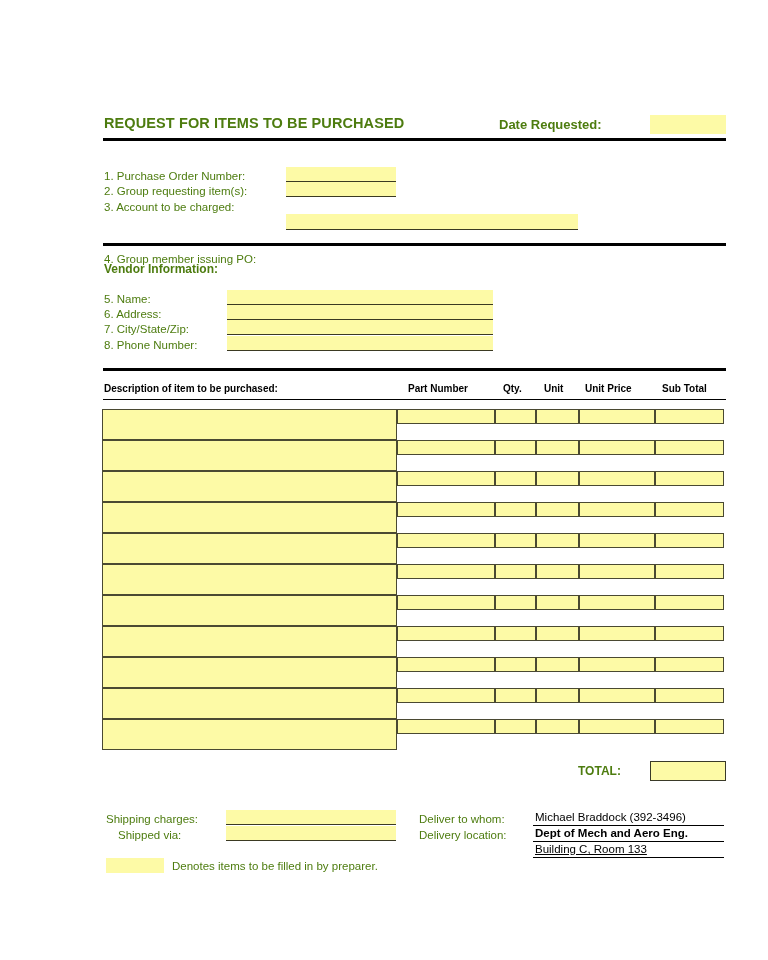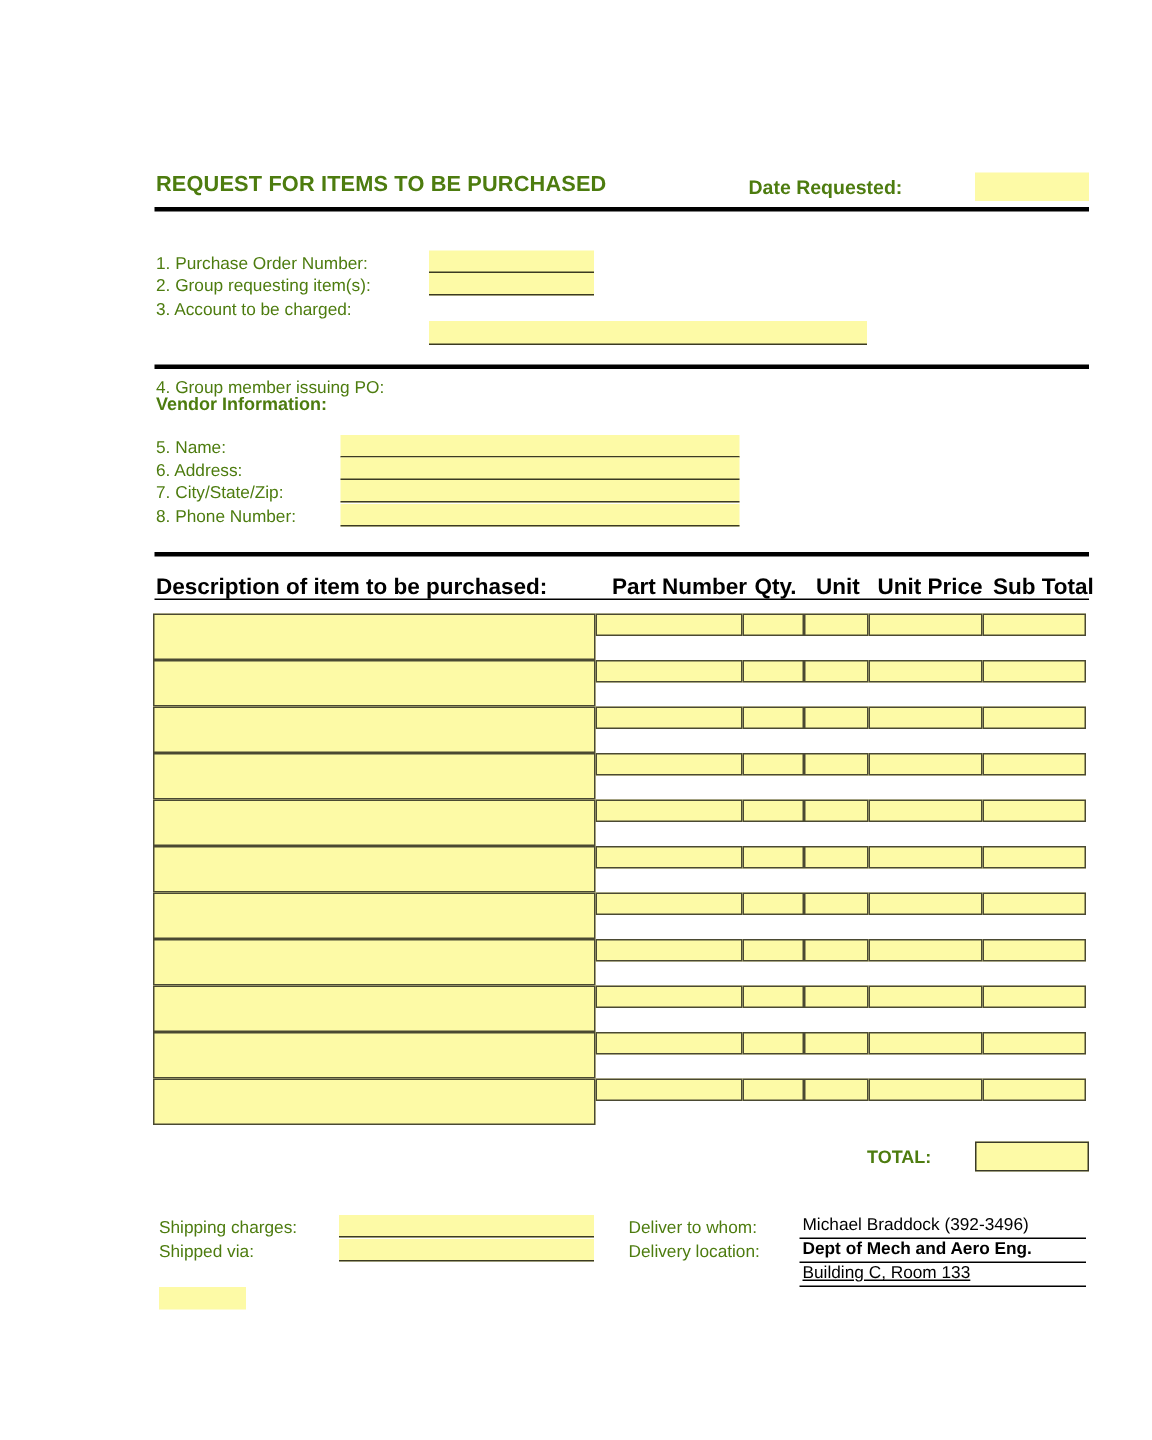--- a/index.html
+++ b/index.html
@@ -109,21 +109,21 @@
 
   #table-head {
     position: absolute;
     left: 103px; top: 383px;
     width: 623px;
     height: 20px;
   }
   #table-head .th {
     position: absolute;
     top: 0;
-    font-size: 15px;
+    font-size: 10px;
     font-weight: bold;
     white-space: nowrap;
   }
   #table-head-rule {
     position: absolute;
     left: 103px; top: 399px;
     width: 623px;
     border-top: 1.8px solid #000;
   }
 
@@ -302,26 +302,27 @@
         <div class="t-cell c-sub"></div>
       </div>
     </div>
 
   <div class="abs lbl bold" id="total-label">TOTAL:</div>
   <div class="abs boxed" id="total-box"></div>
 
   <div class="abs lbl" style="left:106px; top:812px;">Shipping charges:</div>
   <div class="abs fill ruled" style="left:226px; top:810px; width:170px; height:14px;"></div>
 
-  <div class="abs lbl" style="left:106px; top:828px;text-align:center;">Shipped via:</div>
+  <div class="abs lbl" style="left:118px; top:828px;text-align:center;">Shipped via:</div>
   <div class="abs fill ruled" style="left:226px; top:826px; width:170px; height:14px;"></div>
 
   <div class="abs lbl" style="left:419px; top:812px;">Deliver to whom:</div>
   <div class="delivery-line" style="top:810px;">Michael Braddock (392-3496)</div>
 
   <div class="abs lbl" style="left:419px; top:828px;">Delivery location:</div>
   <div class="delivery-line" style="top:826px;font-weight:bold;">Dept of Mech and Aero Eng.</div>
 
   <div class="delivery-line" style="top:842px;text-decoration:underline;">Building C, Room 133</div>
 
   <div class="abs fill" id="legend-swatch"></div>
+  <div class="abs lbl" id="legend-text">Denotes items to be filled in by preparer.</div>
 
 </div>
 
 </body></html>

